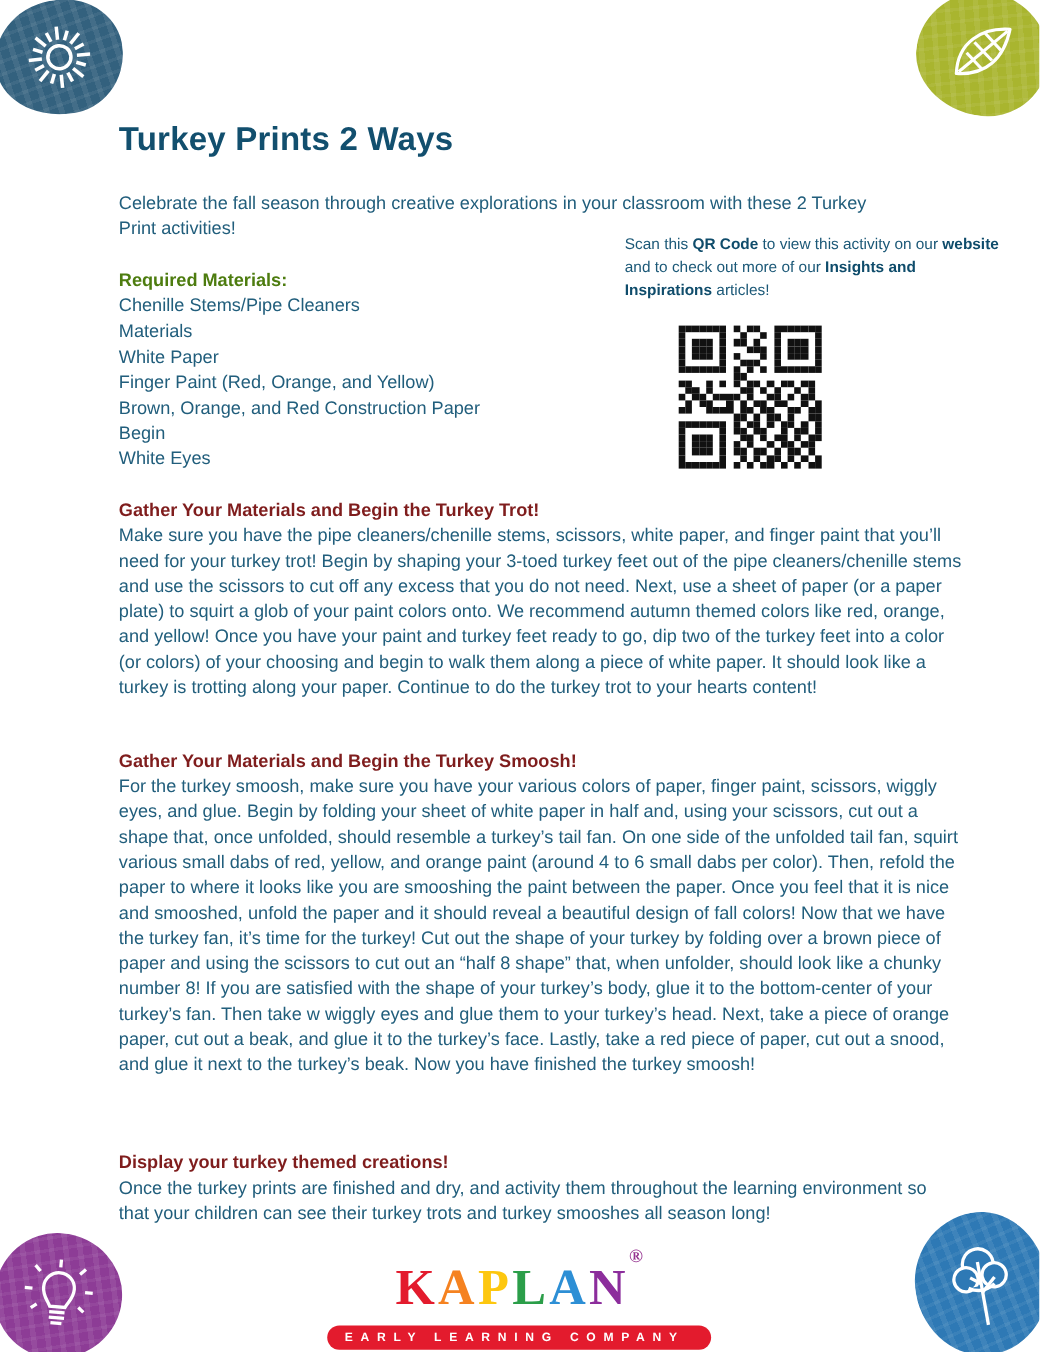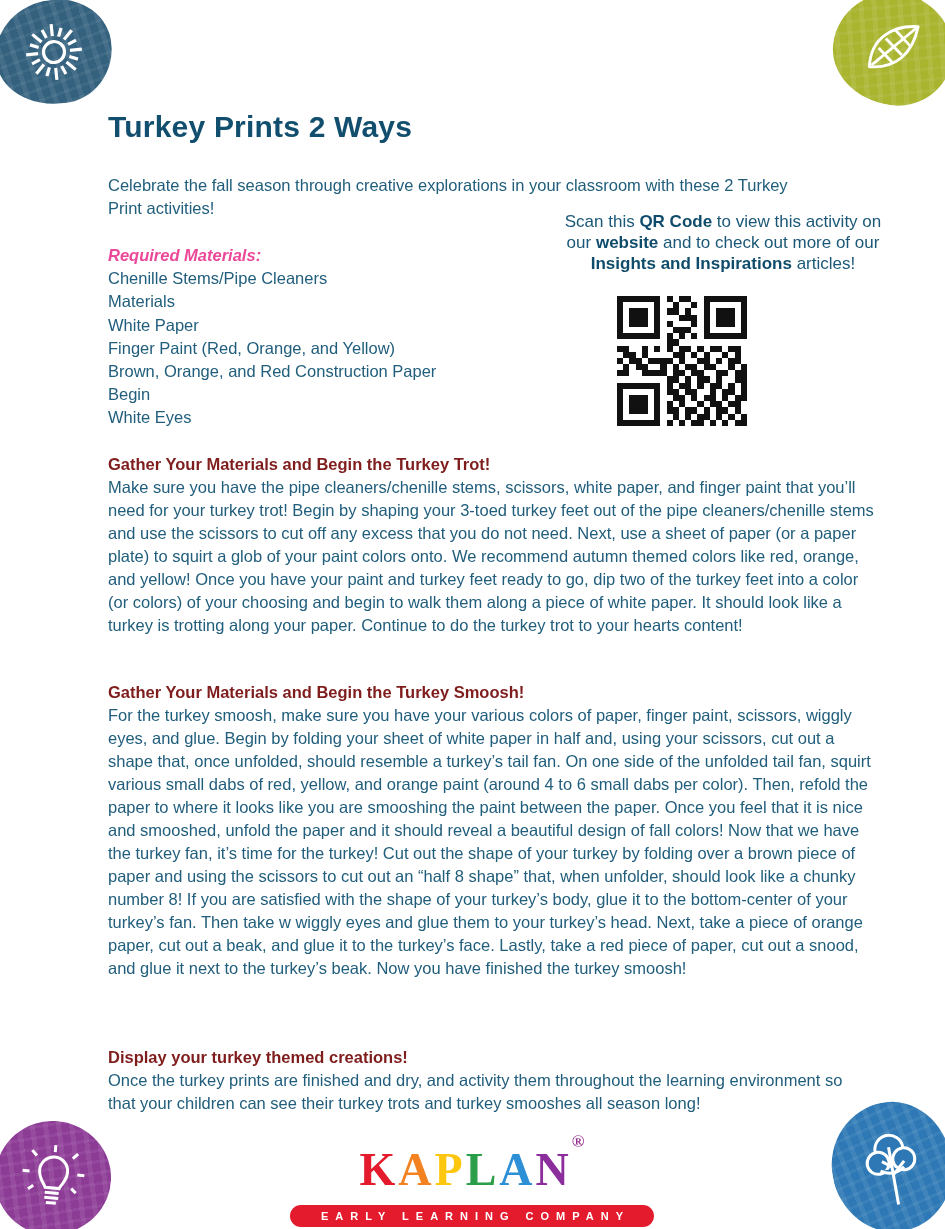--- a/index.html
+++ b/index.html
@@ -28,29 +28,29 @@
   
   .page-title {
     position:absolute; left:108px; top:110px;
     font-size:30px; font-weight:bold; color:#124f6e; letter-spacing:.2px;
   }
   .intro {
     position:absolute; left:108px; top:174px; width:710px;
     font-size:16.5px; line-height:23px; color:#215e7c;
   }
   .qr-note {
-    position:absolute; left:552px; top:211px; width:342px;
-    font-size:17px; line-height:21px; color:#1b5877;text-align:center;
+    position:absolute; left:568px; top:211px; width:342px;
+    font-size:14px; line-height:21px; color:#1b5877;
   }
   .qr-note b { color:#0f4c6b; }
   .materials {
     position:absolute; left:108px; top:244px; width:440px;
     font-size:16.5px; line-height:23.2px; color:#215e7c;
   }
-  .materials .mat-heading { font-weight:bold; color:#ec4899;font-style:italic; }
+  .materials .mat-heading { font-weight:bold; color:#4d7c0f; }
 
   .qr-grid {
     position:absolute; left:617px; top:296px;
     width:130px; height:130px;
     display:grid;
     grid-template-columns:repeat(21, 1fr);
     grid-template-rows:repeat(21, 1fr);
     background:#ffffff;
   }
   .qr-grid .m { background:#111111; }
@@ -70,21 +70,21 @@
     font-family:"Liberation Serif", serif;
     font-weight:bold; font-size:46px; line-height:66px; letter-spacing:3px;
   }
   .wordmark span { display:inline-block; }
   .reg-mark {
     font-family:"Liberation Serif", serif;
     font-size:17px; vertical-align:38px; color:#94318f; font-weight:bold;
   }
   .tagline-pill {
     display:inline-block; margin-top:2px;
-    padding:5px 24px 5px 31px;
+    padding:5px 24px 5px 16px;
     border-radius:15px;
     color:#ffffff; font-size:11px; font-weight:bold; letter-spacing:7px;
   }
 </style>
 </head>
 <body>
 
 <div class="page">
 
   <div class="blob blob-tl" style="background-color: rgb(51, 97, 126);">

